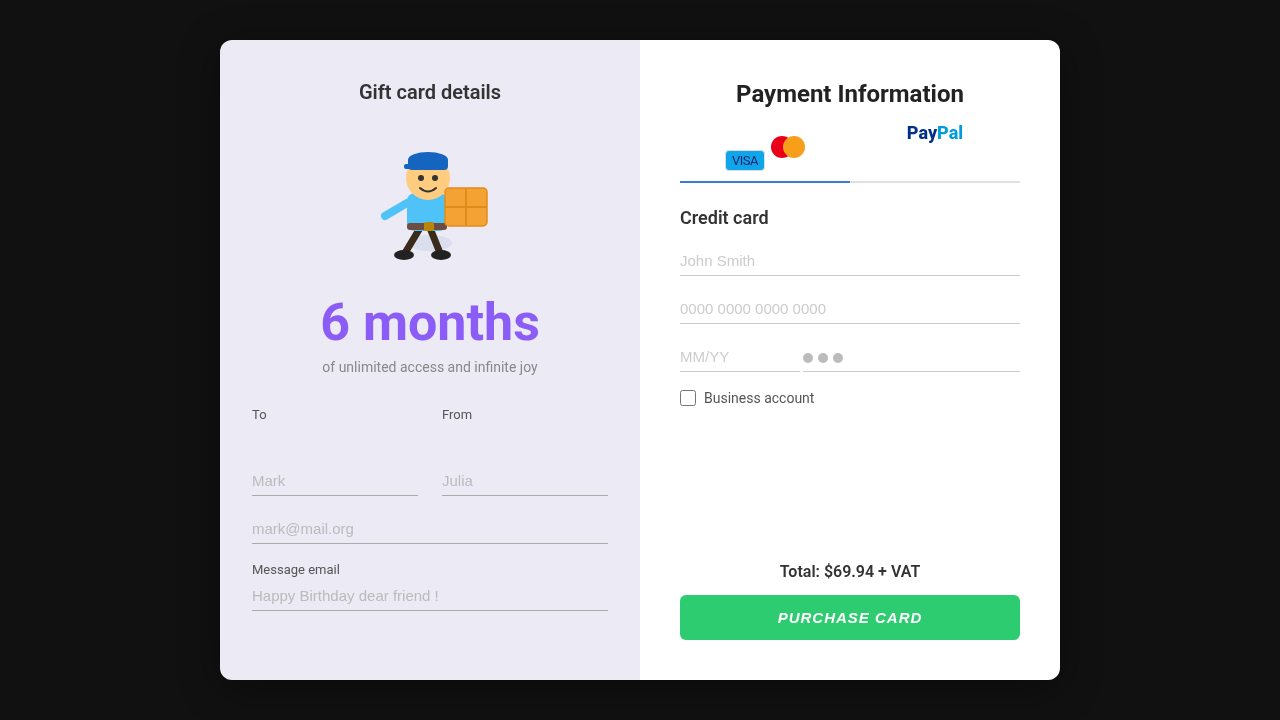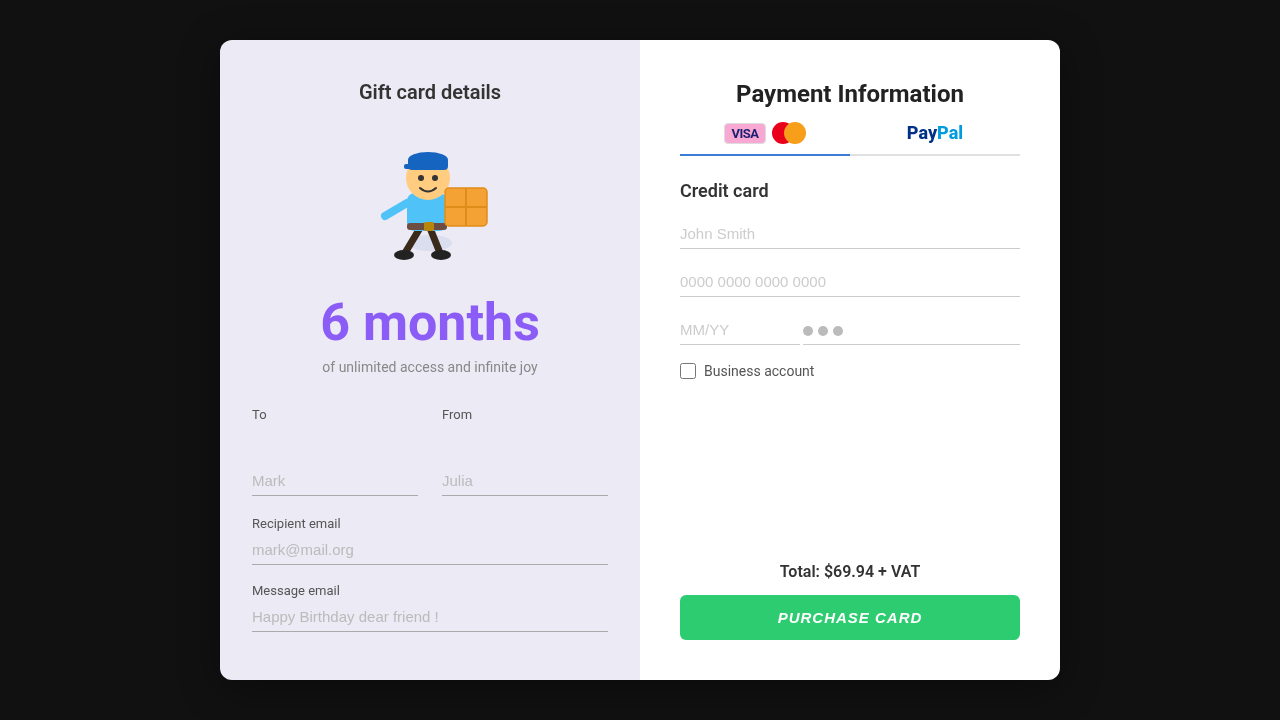--- a/index.html
+++ b/index.html
@@ -120,27 +120,28 @@
       background: #3a7bd5;
     }
     .cc-icons {
       display: flex;
       align-items: center;
       justify-content: center;
       gap: 6px;
     }
     .visa-logo {
       font-size: 13px;
-      font-weight: 700;
+      font-weight: 400;
       color: #1a1f71;
       letter-spacing: -0.5px;
       border: 1.5px solid #ddd;
       padding: 2px 6px;
       border-radius: 4px;
-      background: #f9a8d4;
+      background: #0ea5e9;
+      margin-top: 28px;
     }
     .mc-logo {
       display: inline-flex;
       align-items: center;
     }
     .mc-circle-red {
       width: 22px; height: 22px; border-radius: 50%; background: #eb001b; display: inline-block;
     }
     .mc-circle-yellow {
       width: 22px; height: 22px; border-radius: 50%; background: #f79e1b; display: inline-block; margin-left: -10px;
@@ -297,21 +298,20 @@
         <label>To</label>
         <input type="text" placeholder="Mark" style="">
       </div>
       <div class="form-group half">
         <label>From</label>
         <input type="text" placeholder="Julia" style="">
       </div>
     </div>
 
     <div class="form-group">
-      <label>Recipient email</label>
       <input type="email" placeholder="mark@mail.org" style="">
     </div>
 
     <div class="form-group" style="margin-top:18px;">
       <label>Message email</label>
       <input type="text" placeholder="Happy Birthday dear friend !" style="">
     </div>
   </div>
 
   <div class="right-panel">

